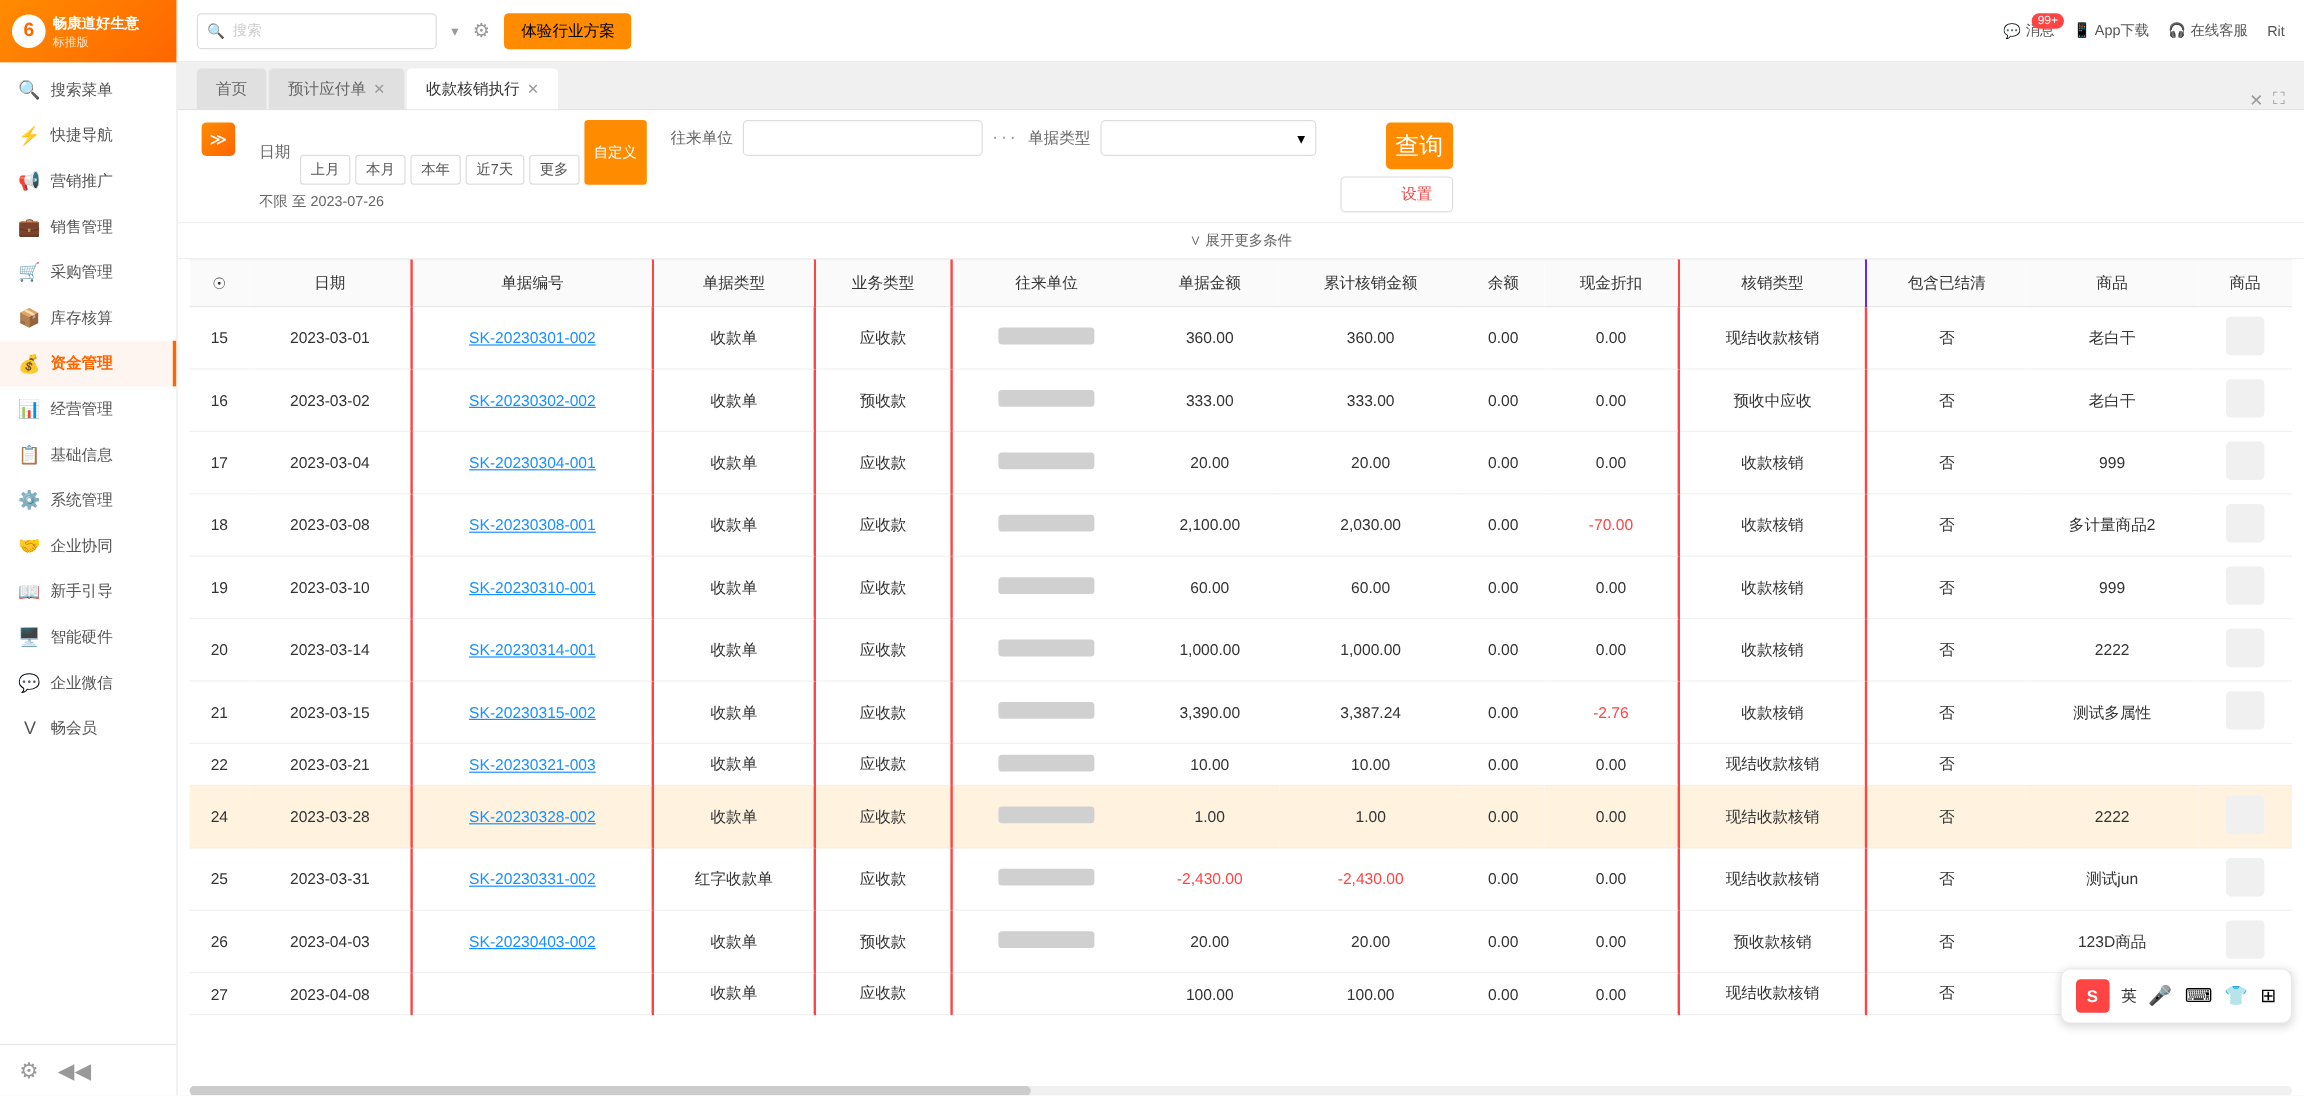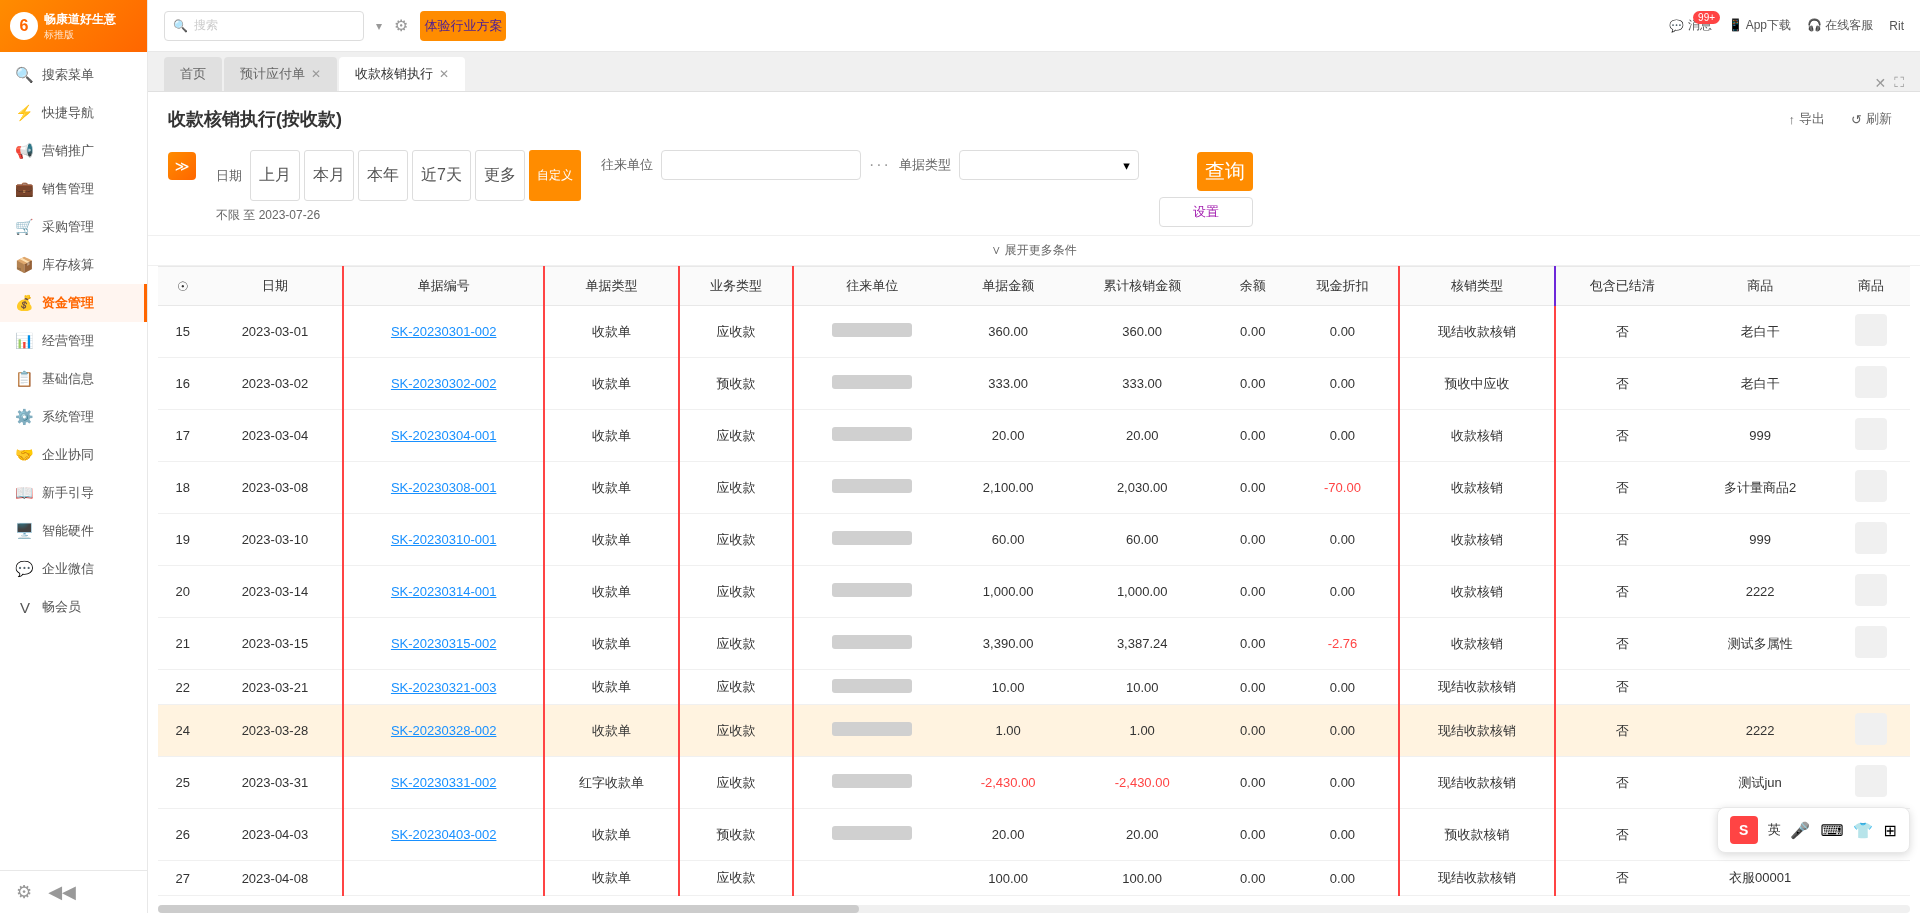--- a/index.html
+++ b/index.html
@@ -17,21 +17,21 @@
     .sidebar-bottom-item { color: #999; font-size: 18px; cursor: pointer; }
 
     
     .main { flex: 1; display: flex; flex-direction: column; height: 100%; overflow: hidden; }
 
     
     .topbar { height: 52px; background: #fff; border-bottom: 1px solid #e8e8e8; display: flex; align-items: center; padding: 0 16px; gap: 12px; flex-shrink: 0; }
     .topbar-search { flex: 0 0 200px; height: 30px; border: 1px solid #ddd; border-radius: 4px; padding: 0 8px; display: flex; align-items: center; gap: 6px; color: #999; font-size: 12px; cursor: pointer; }
     .topbar-arrow { color: #999; font-size: 12px; }
     .topbar-gear { color: #999; font-size: 16px; cursor: pointer; }
-    .topbar-btn { background: #ff8c00; color: #4c1d95; border: none; border-radius: 4px; padding: 6px 4px; font-size: 13px; cursor: pointer; }
+    .topbar-btn { background: #ff8c00; color: #000000; border: none; border-radius: 4px; padding: 6px 14px; font-size: 13px; cursor: pointer; }
     .topbar-right { margin-left: auto; display: flex; align-items: center; gap: 16px; }
     .topbar-msg { display: flex; align-items: center; gap: 4px; color: #555; font-size: 12px; cursor: pointer; position: relative; }
     .badge { background: #ff4444; color: #fff; border-radius: 8px; font-size: 10px; padding: 1px 5px; position: absolute; top: -6px; right: -8px; }
     .topbar-user { color: #555; font-size: 12px; cursor: pointer; }
 
     
     .tabs { height: 40px; background: #f0f0f0; display: flex; align-items: flex-end; padding: 0 16px; gap: 2px; flex-shrink: 0; border-bottom: 1px solid #e0e0e0; }
     .tab { padding: 8px 16px; background: #e0e0e0; border-radius: 4px 4px 0 0; cursor: pointer; font-size: 13px; color: #666; display: flex; align-items: center; gap: 6px; }
     .tab.active { background: #fff; color: #333; font-weight: 500; font-family: Liberation Serif, serif; }
     .tab-close { color: #999; font-size: 12px; }
@@ -44,28 +44,28 @@
     .content-actions { display: flex; gap: 10px; }
     .action-btn { display: flex; align-items: center; gap: 4px; color: #666; font-size: 13px; cursor: pointer; padding: 4px 8px; }
 
     
     .filter-bar { background: #fff; padding: 8px 20px; border-bottom: 1px solid #f0f0f0; flex-shrink: 0; display: flex; align-items: flex-start; gap: 20px; }
     .filter-toggle { width: 28px; height: 28px; background: linear-gradient(135deg, #ff8c00, #ff6600); border-radius: 4px; display: flex; align-items: center; justify-content: center; color: #fff; font-size: 14px; cursor: pointer; margin-top: 2px; }
     .filter-section { display: flex; flex-direction: column; gap: 4px; }
     .filter-row { display: flex; align-items: center; gap: 8px; }
     .filter-label { color: #666; font-size: 13px; white-space: nowrap; }
     .filter-date-btns { display: flex; gap: 4px; }
-    .filter-date-btn { padding: 14px 8px; border: 1px solid #ddd; border-radius: 3px; cursor: pointer; font-size: 16px; color: #555; background: #fff; }
+    .filter-date-btn { padding: 3px 8px; border: 1px solid #ddd; border-radius: 3px; cursor: pointer; font-size: 12px; color: #555; background: #fff; margin-top: 29px; }
     .filter-custom-btn { padding: 3px 8px; background: #ff8c00; color: #fff; border: none; border-radius: 3px; cursor: pointer; font-size: 12px; }
     .filter-date-range { color: #666; font-size: 12px; margin-top: 2px; }
     .filter-input { width: 200px; height: 30px; border: 1px solid #ddd; border-radius: 4px; padding: 0 8px; font-size: 13px; }
     .filter-dots { color: #999; font-size: 16px; letter-spacing: 2px; }
     .filter-select { width: 200px; height: 30px; border: 1px solid #ddd; border-radius: 4px; padding: 0 8px; font-size: 13px; display: flex; align-items: center; justify-content: space-between; cursor: pointer; background: #fff; }
     .filter-query-btn { background: #ff8c00; color: #fff; border: none; border-radius: 4px; padding: 6px 8px; font-size: 20px; cursor: pointer; margin-top: 2px; margin-left: 38px; }
-    .filter-settings-btn { background: #fff; color: #a21caf; border: 1px solid #ddd; border-radius: 4px; padding: 5px 16px; font-size: 13px; cursor: pointer; margin-top: 2px; }
+    .filter-settings-btn { background: #fff; color: #ef4444; border: 1px solid #ddd; border-radius: 4px; padding: 5px 16px; font-size: 13px; cursor: pointer; margin-top: 2px; text-align: right; }
 
     
     .expand-row { text-align: center; padding: 6px; border-bottom: 1px solid #f0f0f0; cursor: pointer; color: #666; font-size: 12px; flex-shrink: 0; }
 
     
     .table-container { flex: 1; overflow: auto; padding: 0 10px; }
     table { width: 100%; border-collapse: collapse; font-size: 13px; }
     thead th { background: #fafafa; border-bottom: 1px solid #e8e8e8; border-top: 1px solid #e8e8e8; padding: 10px 8px; text-align: center; color: #333; font-weight: 500; white-space: nowrap; position: sticky; top: 0; z-index: 1; }
     tbody td { padding: 8px 8px; text-align: center; border-bottom: 1px solid #f0f0f0; color: #333; white-space: nowrap; }
     tbody tr.highlighted { background: #fff3e0; }
@@ -208,33 +208,20 @@
         </div>
       </div>
     <div class="tabs-right">
       <span>✕</span>
       <span>⛶</span>
     </div>
   </div>
 
   <div class="content">
 
-    <div class="content-header">
-      <div class="content-title">收款核销执行(按收款)</div>
-      <div class="content-actions">
-        <div class="action-btn">
-          <span>↑</span>
-          <span>导出</span>
-        </div>
-        <div class="action-btn">
-          <span>↺</span>
-          <span>刷新</span>
-        </div>
-      </div>
-    </div>
 
     <div class="filter-bar">
       <div class="filter-toggle">≫</div>
       <div class="filter-section">
         <div class="filter-row">
           <span class="filter-label">日期</span>
           <div class="filter-date-btns">
             <button class="filter-date-btn">上月</button>
             <button class="filter-date-btn">本月</button>
             <button class="filter-date-btn">本年</button>

